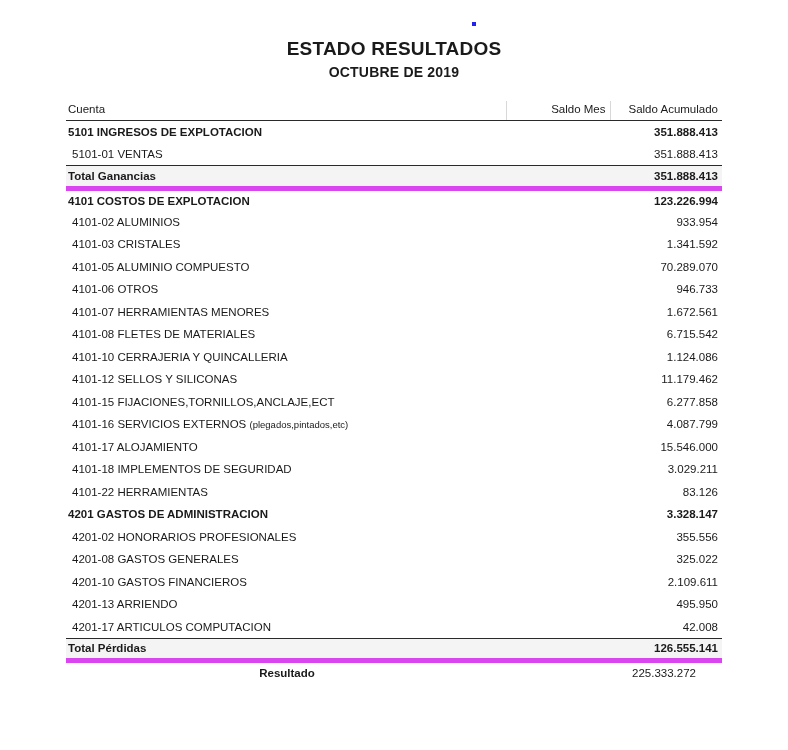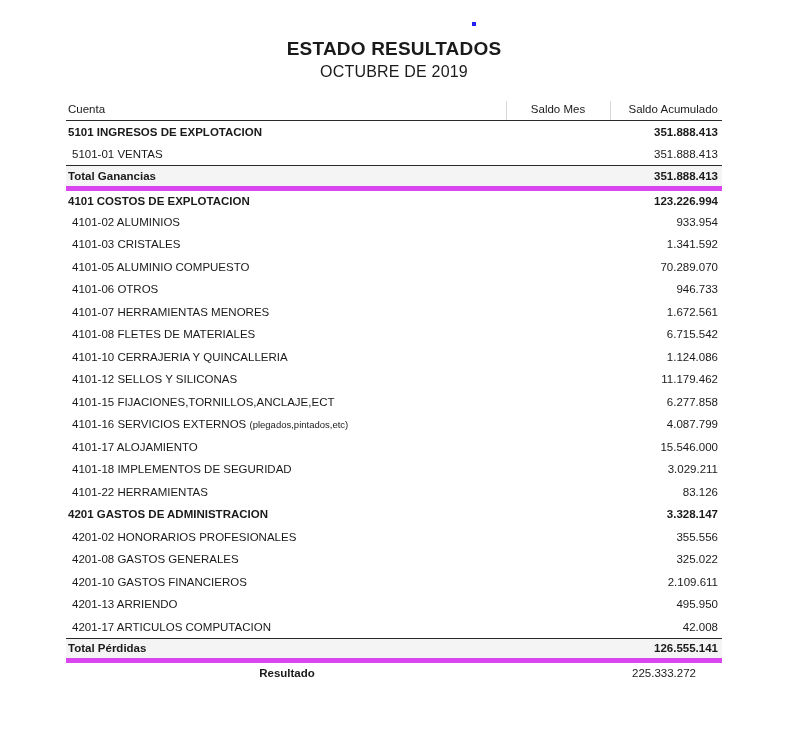--- a/index.html
+++ b/index.html
@@ -38,22 +38,22 @@
     text-align: center;
   }
   .doc-title {
     font-size: 19px;
     font-weight: bold;
     letter-spacing: 0.2px;
     line-height: 22px;
     margin: 0;
   }
   .doc-subtitle {
-    font-size: 16px;
-    font-weight: normal;
+    font-size: 14px;
+    font-weight: bold;
     letter-spacing: 0.2px;
     line-height: 16px;
     margin: 4px 0 0 0;
   }
 
   
   .table-wrap {
     margin: 21px auto 0 auto;
     width: 656px;
   }
@@ -70,21 +70,21 @@
 
   thead th {
     font-weight: normal;
     font-size: 11.5px;
     padding: 2px 4px 5px 4px;
     border-bottom: 1.6px solid #2a2a2a;
     vertical-align: bottom;
     white-space: nowrap;
   }
   th.h-account { text-align: left;  padding-left: 2px; }
-  th.h-month   { border-left: 1px solid #d8d8d8; }
+  th.h-month   { text-align: right; border-left: 1px solid #d8d8d8; }
   th.h-accum   { text-align: right; border-left: 1px solid #d8d8d8; padding-right: 4px; }
 
   tbody td {
     padding: 0;
     vertical-align: middle;
     white-space: nowrap;
   }
   td.v-account { text-align: left; }
   td.v-month   { text-align: right; }
   td.v-accum   { text-align: right; padding-right: 4px; }

